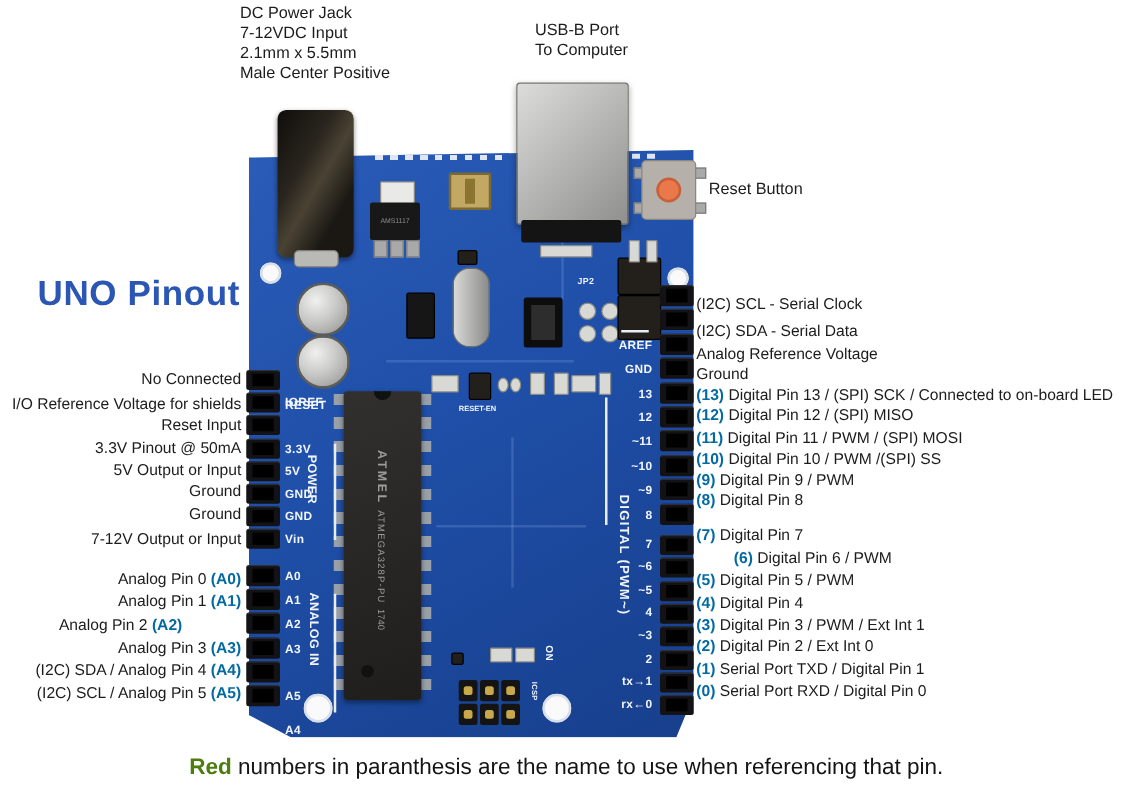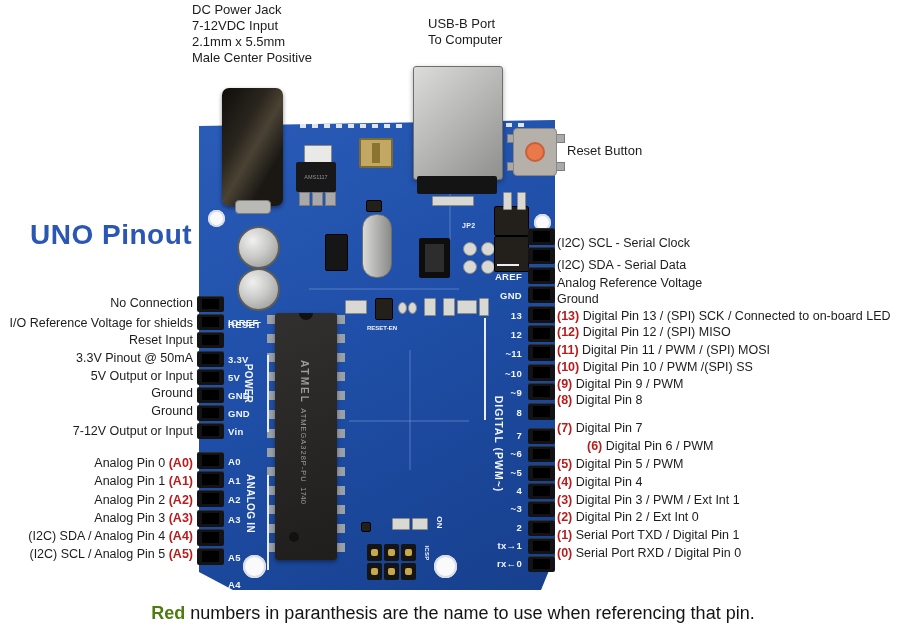--- a/index.html
+++ b/index.html
@@ -1,21 +1,21 @@
 <!DOCTYPE html>
 <html><head>
 <meta charset="utf-8">
 <style>
   html,body{margin:0;padding:0;background:#ffffff;}
   #canvas{position:relative;width:906px;height:630px;background:#ffffff;overflow:hidden;
           font-family:"Liberation Sans", sans-serif;color:#1c1c1c;}
   
   .anno{position:absolute;font-size:13px;line-height:16px;color:#1c1c1c;white-space:nowrap;}
   .anno-line{position:absolute;font-size:12.5px;color:#1c1c1c;white-space:nowrap;}
-  .red{color:#b91c1c;font-weight:bold;}
+  .red{color:#0369a1;font-weight:bold;}
   #title{position:absolute;left:30px;top:219px;font-size:28px;font-weight:bold;color:#2c56b4;letter-spacing:.5px;}
   #footer{position:absolute;left:0;top:603px;width:906px;text-align:center;font-size:18px;color:#141414;white-space:nowrap;}
   #footer .red{color:#4d7c0f;}
   
   #board{position:absolute;left:199px;top:120px;width:356px;height:470px;}
   #board-bg{position:absolute;inset:0;background:linear-gradient(150deg,#2a5cb8 0%,#1f4fa8 45%,#173f8c 100%);
             clip-path:polygon(0px 6px,356px 0px,356px 436px,342px 470px,34px 470px,0px 452px);}
   .trace{position:absolute;background:rgba(150,180,230,.22);}
   .hole{position:absolute;background:#fafafa;border-radius:50%;box-shadow:0 0 0 2px #d9dfe9 inset;}
   .hcell{position:absolute;width:27px;background:#131316;border-radius:2px;box-shadow:0 1px 0 rgba(255,255,255,.12) inset;}
@@ -69,31 +69,31 @@
       <div class="anno-line" style="left: 557px; top: 421px;"><span class="red">(7)</span> <span>Digital Pin 7</span></div>
       <div class="anno-line" style="left: 587px; top: 439px;"><span class="red">(6)</span> <span>Digital Pin 6 / PWM</span></div>
       <div class="anno-line" style="left: 557px; top: 457px;"><span class="red">(5)</span> <span>Digital Pin 5 / PWM</span></div>
       <div class="anno-line" style="left: 557px; top: 475px;"><span class="red">(4)</span> <span>Digital Pin 4</span></div>
       <div class="anno-line" style="left: 557px; top: 493px;"><span class="red">(3)</span> <span>Digital Pin 3 / PWM / Ext Int 1</span></div>
       <div class="anno-line" style="left: 557px; top: 510px;"><span class="red">(2)</span> <span>Digital Pin 2 / Ext Int 0</span></div>
       <div class="anno-line" style="left: 557px; top: 528px;"><span class="red">(1)</span> <span>Serial Port TXD / Digital Pin 1</span></div>
       <div class="anno-line" style="left: 557px; top: 546px;"><span class="red">(0)</span> <span>Serial Port RXD / Digital Pin 0</span></div>
     </div>
   <div id="left-col">
-      <div class="anno-line" style="left: 0px; top: 296px; width: 193px; text-align: right;"><span>No Connection</span></div>
+      <div class="anno-line" style="left: 0px; top: 296px; width: 193px; text-align: right;"><span>No Connected</span></div>
       <div class="anno-line" style="left: 0px; top: 316px; width: 193px; text-align: right;"><span>I/O Reference Voltage for shields</span></div>
       <div class="anno-line" style="left: 0px; top: 333px; width: 193px; text-align: right;"><span>Reset Input</span></div>
       <div class="anno-line" style="left: 0px; top: 351px; width: 193px; text-align: right;"><span>3.3V Pinout @ 50mA</span></div>
       <div class="anno-line" style="left: 0px; top: 369px; width: 193px; text-align: right;"><span>5V Output or Input</span></div>
       <div class="anno-line" style="left: 0px; top: 386px; width: 193px; text-align: right;"><span>Ground</span></div>
       <div class="anno-line" style="left: 0px; top: 404px; width: 193px; text-align: right;"><span>Ground</span></div>
       <div class="anno-line" style="left: 0px; top: 424px; width: 193px; text-align: right;"><span>7-12V Output or Input</span></div>
       <div class="anno-line" style="left: 0px; top: 456px; width: 193px; text-align: right;"><span>Analog Pin 0 </span><span class="red">(A0)</span></div>
       <div class="anno-line" style="left: 0px; top: 474px; width: 193px; text-align: right;"><span>Analog Pin 1 </span><span class="red">(A1)</span></div>
-      <div class="anno-line" style="left: 0px; top: 493px; width: 193px; text-align: right;"><span>Analog Pin 2 </span><span class="red">(A2)</span></div>
+      <div class="anno-line" style="left: 0px; top: 493px; width: 193px; text-align: center;"><span>Analog Pin 2 </span><span class="red">(A2)</span></div>
       <div class="anno-line" style="left: 0px; top: 511px; width: 193px; text-align: right;"><span>Analog Pin 3 </span><span class="red">(A3)</span></div>
       <div class="anno-line" style="left: 0px; top: 529px; width: 193px; text-align: right;"><span>(I2C) SDA / Analog Pin 4 </span><span class="red">(A4)</span></div>
       <div class="anno-line" style="left: 0px; top: 547px; width: 193px; text-align: right;"><span>(I2C) SCL / Analog Pin 5 </span><span class="red">(A5)</span></div>
     </div>
 
   <div id="board">
     <div id="board-bg"></div>
 
     <div class="trace" style="left:110px;top:168px;width:150px;height:2px;"></div>
     <div class="trace" style="left:210px;top:230px;width:2px;height:120px;"></div>

